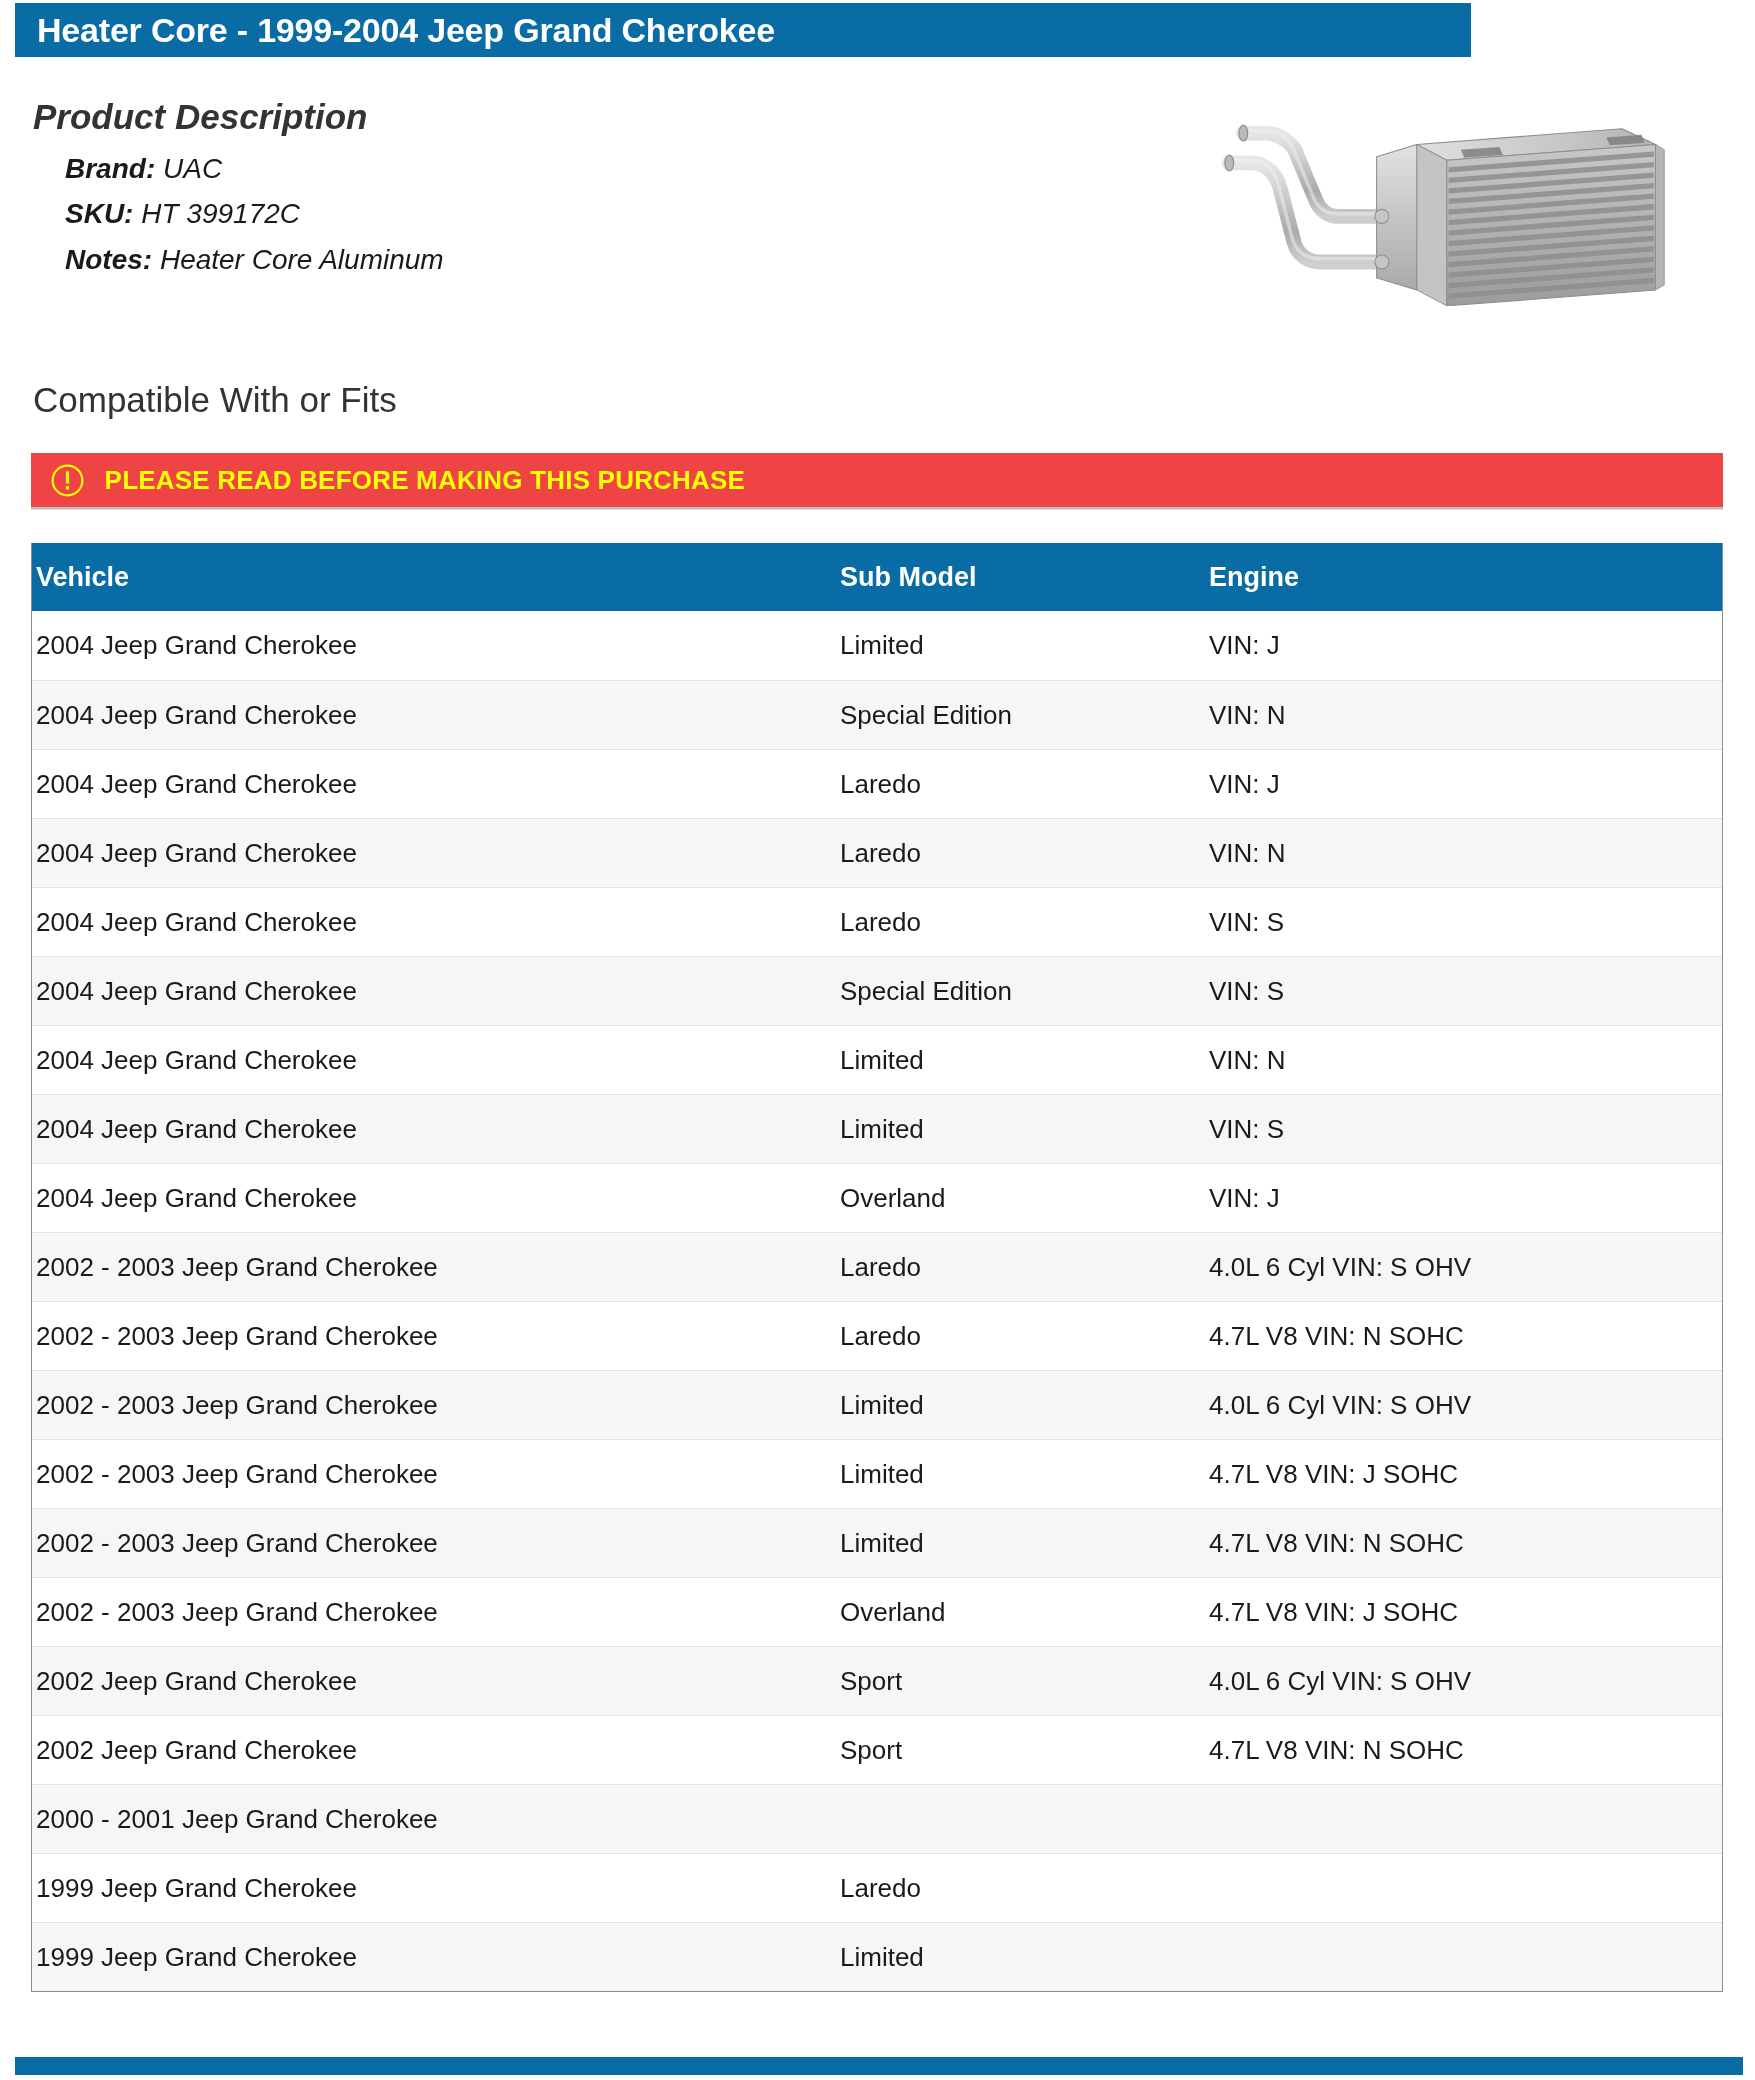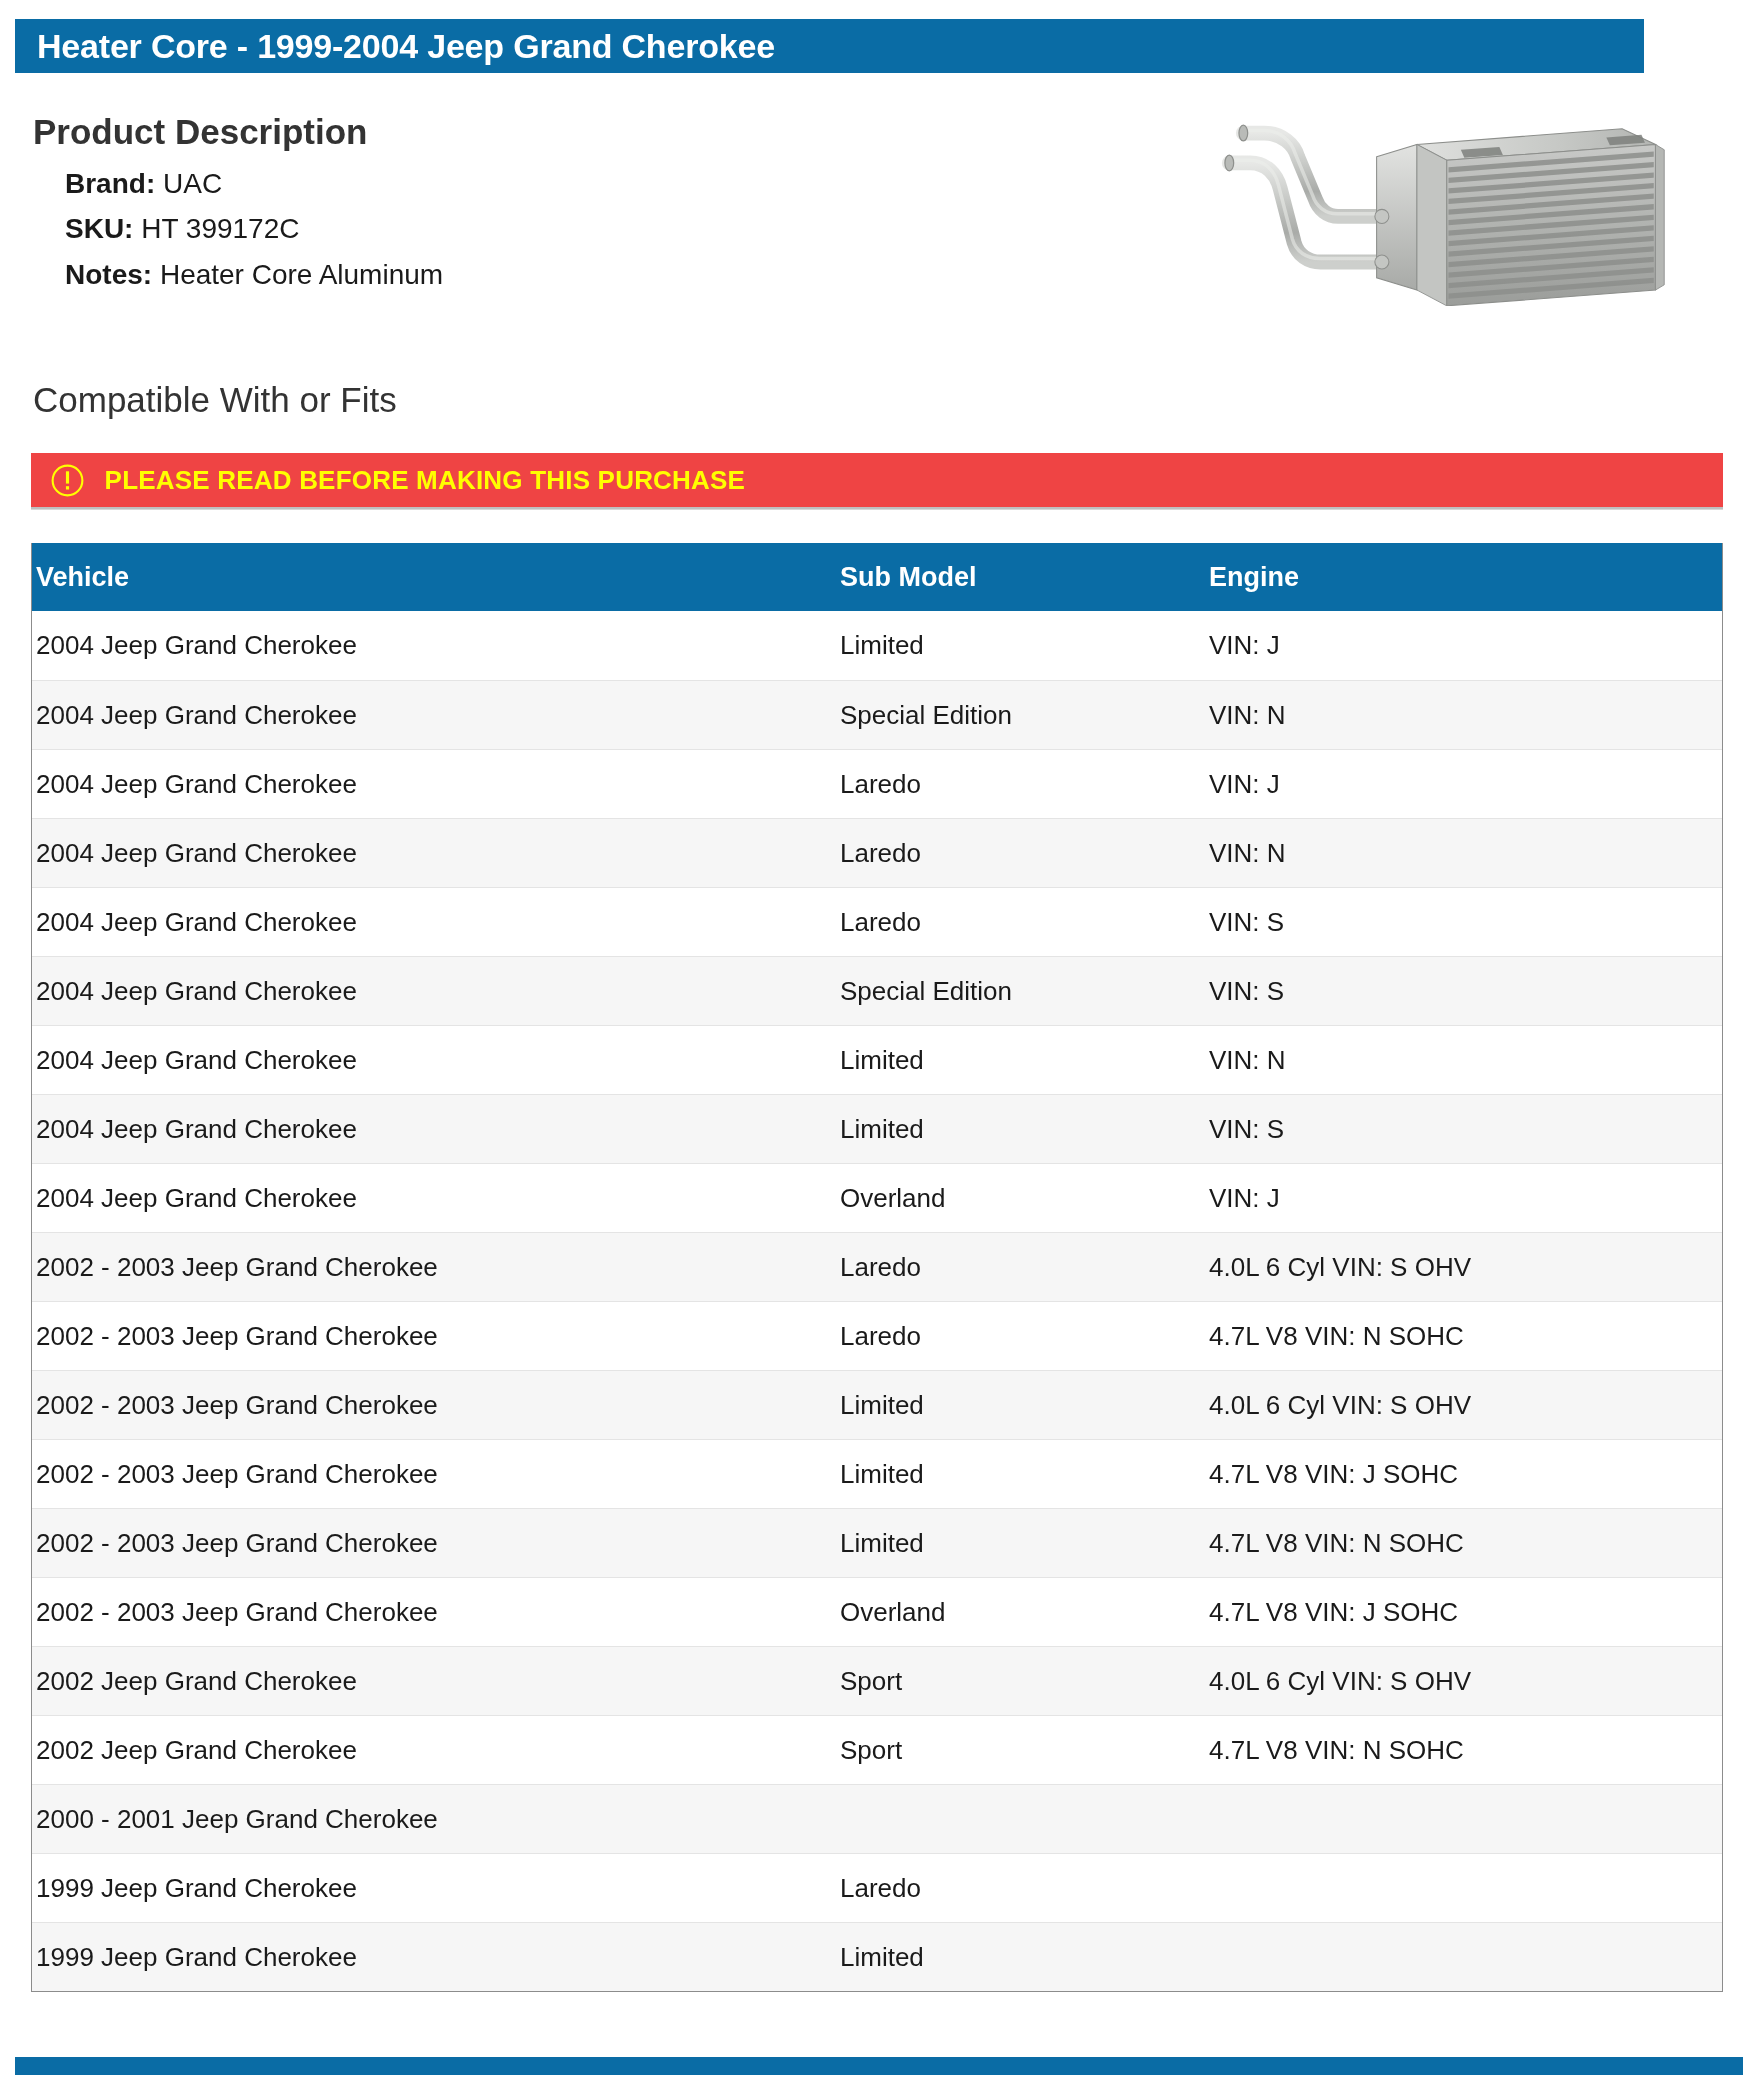--- a/index.html
+++ b/index.html
@@ -16,42 +16,43 @@
     width: 1756px;
     height: 2080px;
     background: #ffffff;
     overflow: hidden;
   }
 
   
   .title-bar {
     position: absolute;
     left: 15px;
-    top: 19px;
-    width: 1629px;
+    top: 3px;
+    width: 1456px;
     height: 54px;
     background: #0a6ca5;
     display: flex;
     align-items: center;
   }
   .title-bar .title-text {
     color: #ffffff;
     font-size: 34px;
     font-weight: bold;
     letter-spacing: -0.2px;
     padding-left: 22px;
     white-space: nowrap;
   }
 
   
   .desc-block {
     position: absolute;
     left: 33px;
-    top: 112px;
+    top: 97px;
     width: 1141px;
+    font-style: italic;
   }
   .section-heading {
     font-size: 35px;
     font-weight: bold;
     color: #333333;
     line-height: 1.15;
     margin-bottom: 8.8px;
   }
   .desc-list {
     padding-left: 32px;

